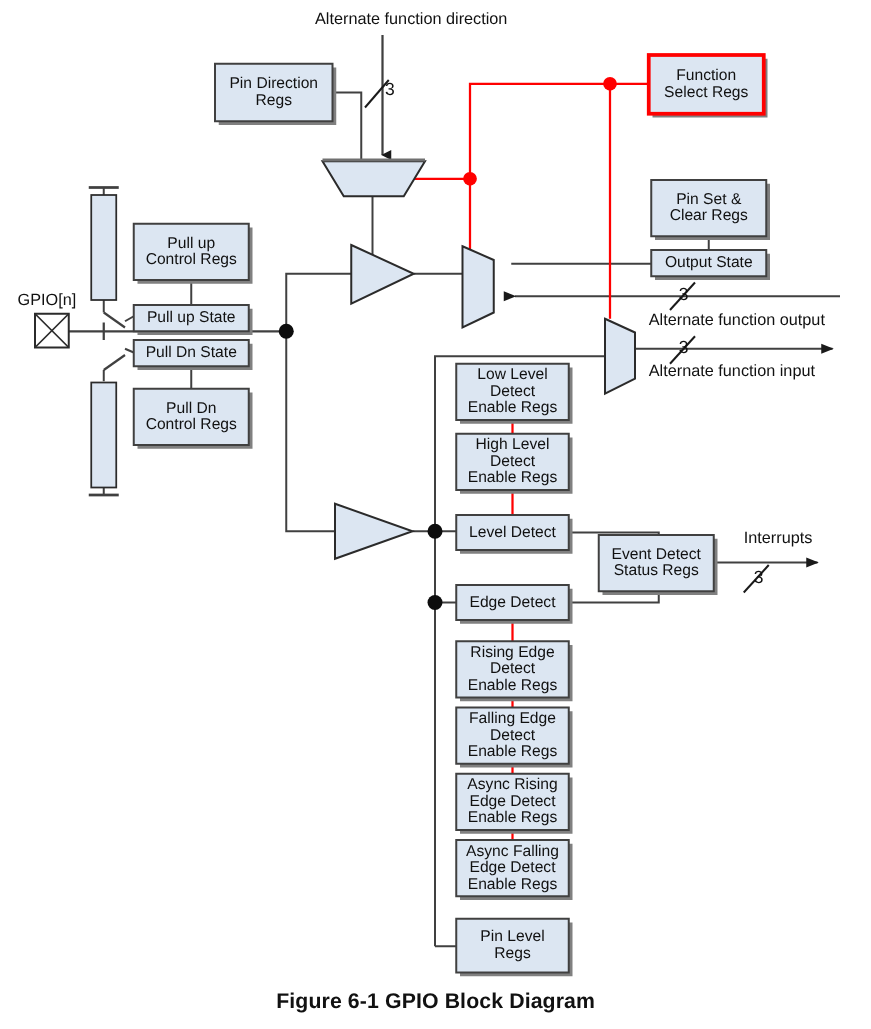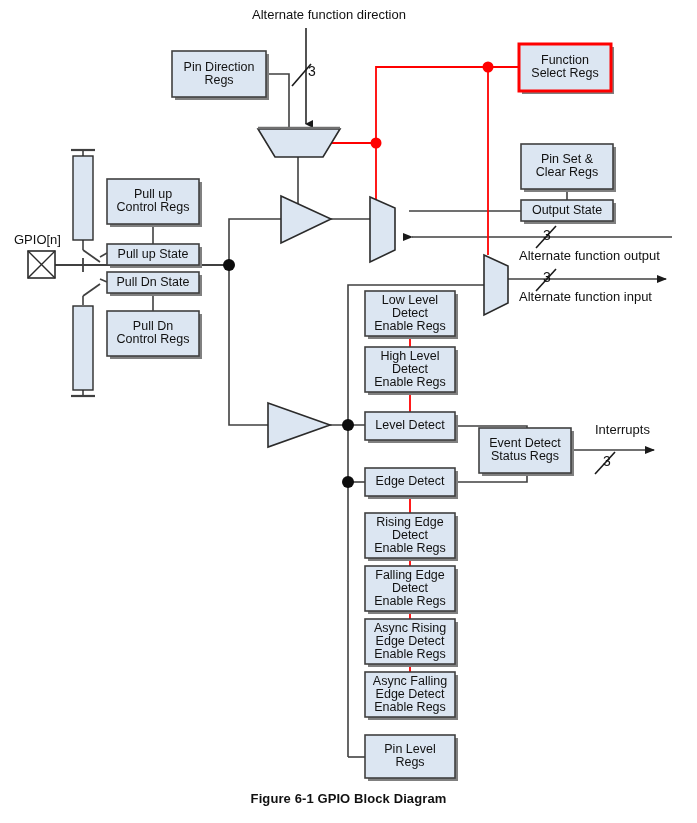--- a/index.html
+++ b/index.html
@@ -8,21 +8,21 @@
   #stage{position:absolute;left:0;top:0;width:697px;height:823px;}
   svg#diagram{position:absolute;left:0;top:0;width:697px;height:823px;}
   .blk-text{font-family:"Liberation Sans","DejaVu Sans",sans-serif;
             font-size:12.5px;fill:#111111;text-anchor:middle;dominant-baseline:middle;}
   .lbl-text{font-family:"Liberation Sans","DejaVu Sans",sans-serif;
             font-size:13px;fill:#111111;}
   .num-text{font-family:"Liberation Sans","DejaVu Sans",sans-serif;
             font-size:14px;fill:#111111;}
   .caption{position:absolute;left:0;top:791px;width:697px;text-align:center;
            font-family:"Liberation Sans","DejaVu Sans",sans-serif;
-           font-size:13px;font-weight:bold;color:#111111;letter-spacing:0.1px;}
+           font-size:17px;font-weight:bold;color:#111111;letter-spacing:0.1px;}
 </style>
 </head>
 <body>
 
 <div id="stage">
 
   <svg id="diagram" viewBox="0 0 697 823">
     <defs>
       <marker id="arrowDown" markerWidth="10" markerHeight="10" refX="5" refY="8" orient="auto" markerUnits="userSpaceOnUse">
         <path d="M1,1 L9,1 L5,9 Z" fill="#1a1a1a"></path>

